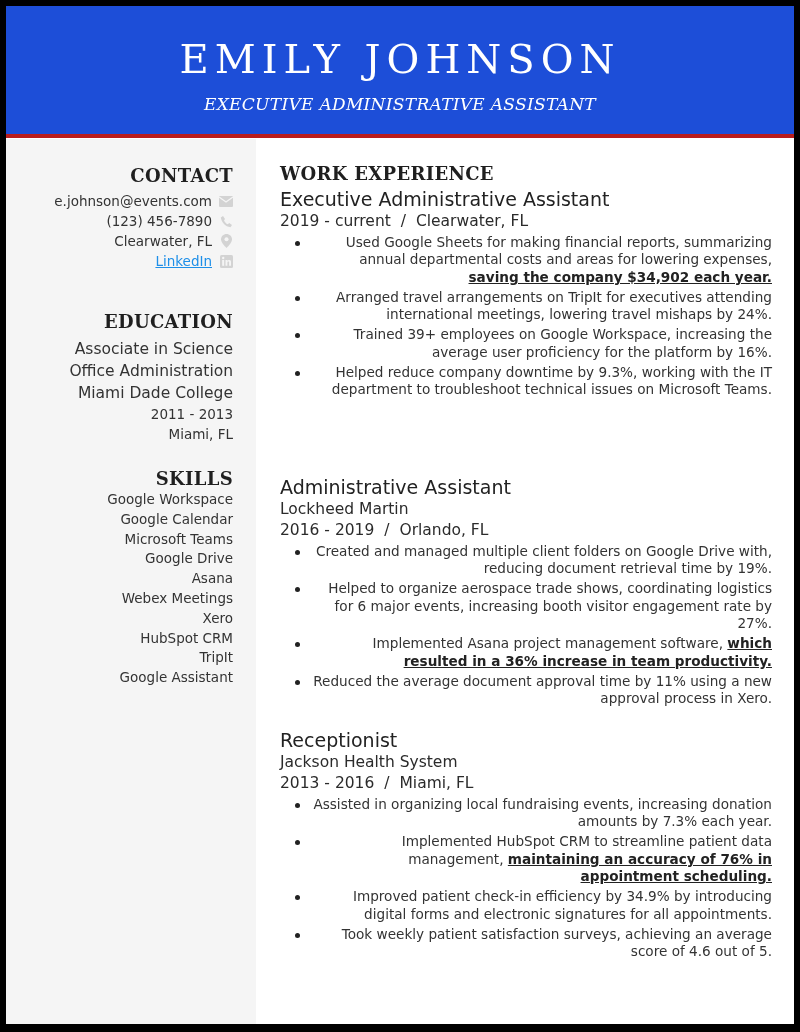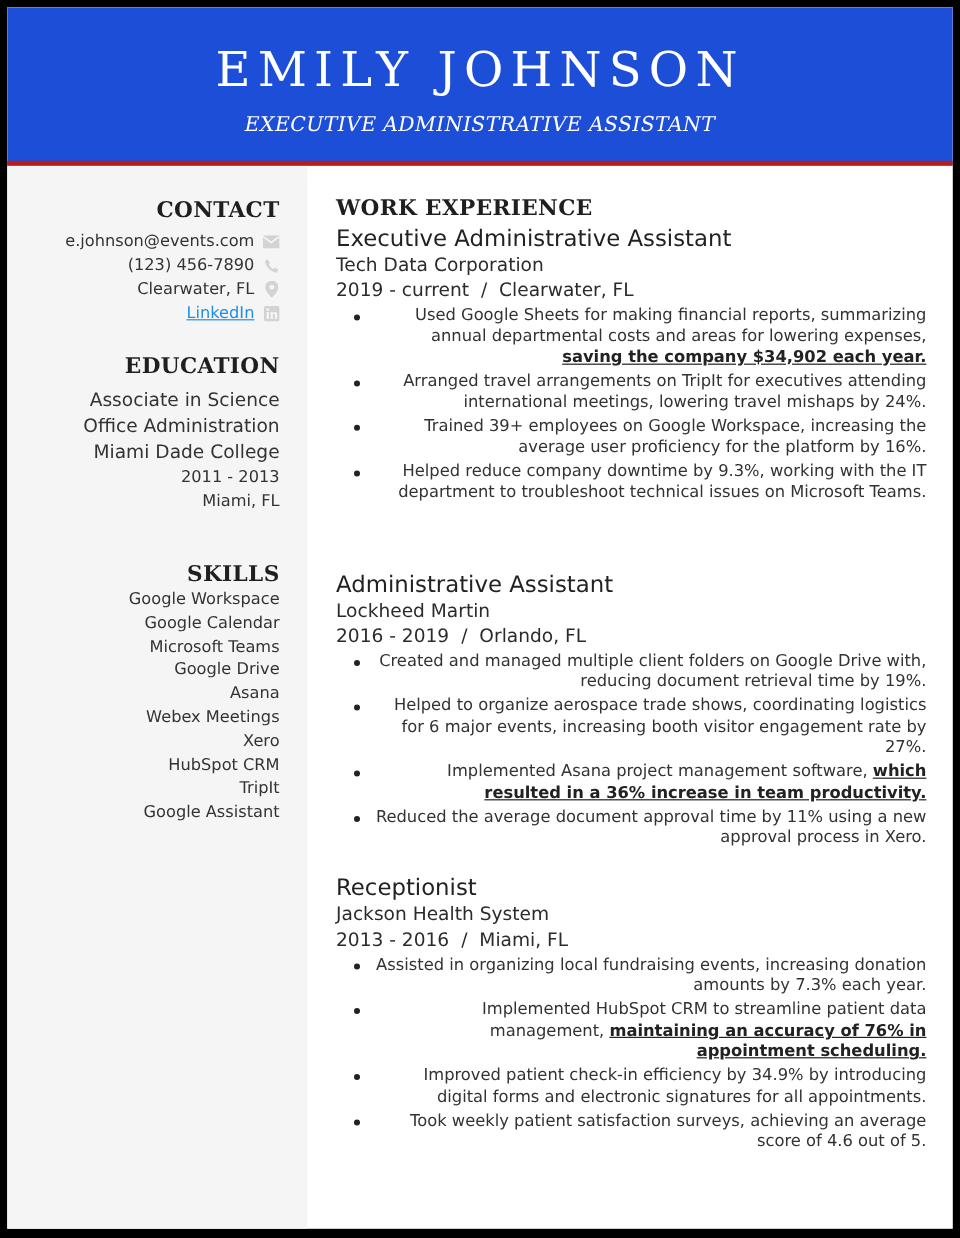--- a/index.html
+++ b/index.html
@@ -31,21 +31,21 @@
   .main {
     position: absolute; left: 250px; top: 133px; width: 538px; height: 885px;
     padding-left: 24px; padding-right: 14px;
   }
   .sec-title {
     font-family: "DejaVu Serif", serif; font-weight: bold; font-size: 18px;
     color: #1f1f1f; letter-spacing: 0.3px; line-height: 22px;
   }
   .side-block { position: absolute; right: 23px; width: 230px; }
   .contact { top: 26px; }
-  .edu { top: 156px; }
+  .edu { top: 172px; }
   .skills { top: 329px; }
   .contact-row {
     font-size: 13.5px; line-height: 20px; color: #333; display: flex;
     justify-content: flex-end; align-items: center;
   }
   .contact-row .ic { width: 14px; height: 14px; margin-left: 7px; display: inline-flex; align-items: center; justify-content: center; }
   .link { color: #1e8fe8; text-decoration: underline; }
   .edu-line { font-size: 15.5px; line-height: 22px; color: #333; }
   .edu-small { font-size: 13.5px; line-height: 20px; color: #333; }
   .skill { font-size: 13.5px; line-height: 19.8px; color: #333; }
@@ -138,21 +138,20 @@
       <div class="skill">TripIt</div>
       <div class="skill">Google Assistant</div>
     </div>
   </div>
 
   <div class="main">
     <div class="sec-title" style="position:absolute; left:24px; top:24px;">WORK EXPERIENCE</div>
 
     <div class="job" style="top:48px;">
       <div class="job-title">Executive Administrative Assistant</div>
-      <div class="company">Tech Data Corporation</div>
       <div class="meta">
         <span>2019 - current</span>
         <span style="margin:0 5px;">/</span>
         <span>Clearwater, FL</span>
       </div>
       <ul class="bullets">
         <li><span>Used Google Sheets for making financial reports, summarizing annual departmental costs and areas for lowering expenses, </span><span class="hl">saving the company $34,902 each year. </span></li>
         <li><span>Arranged travel arrangements on TripIt for executives attending international meetings, lowering travel mishaps by 24%.</span></li>
         <li><span>Trained 39+ employees on Google Workspace, increasing the average user proficiency for the platform by 16%.</span></li>
         <li><span>Helped reduce company downtime by 9.3%, working with the IT department to troubleshoot technical issues on Microsoft Teams.</span></li>

